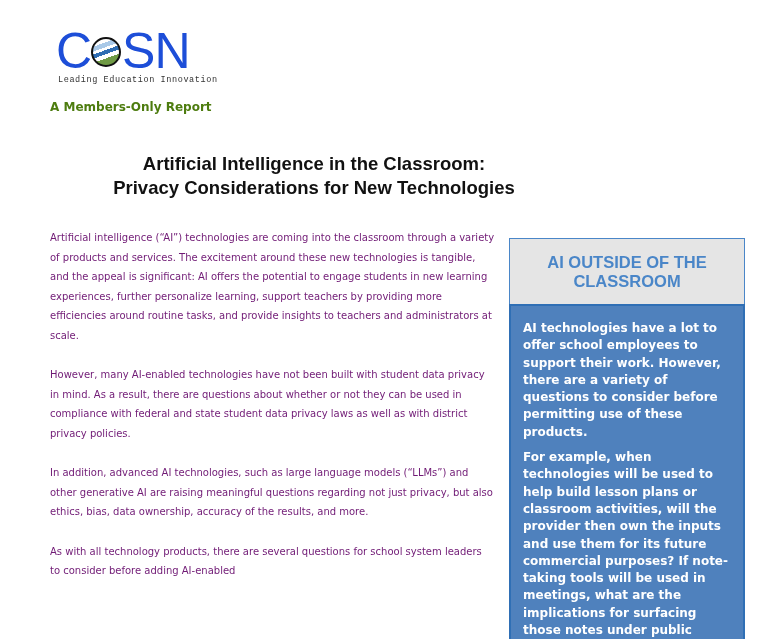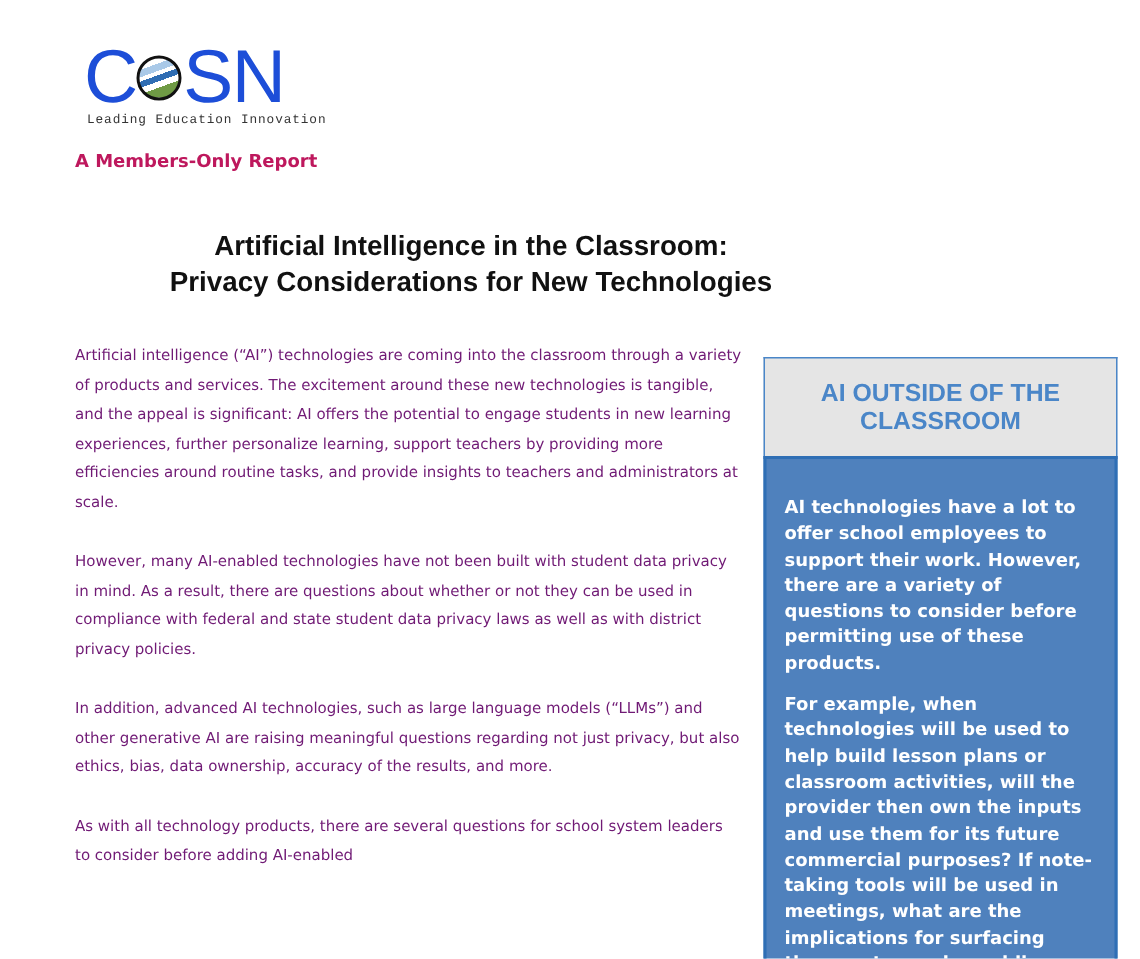--- a/index.html
+++ b/index.html
@@ -23,21 +23,21 @@
     position: relative; overflow: hidden; box-sizing: border-box;
     background: linear-gradient(160deg, #fff 0%, #fff 22%, #a9c9e8 22%, #a9c9e8 36%, #fff 36%, #fff 44%, #2f6db3 44%, #2f6db3 56%, #fff 56%, #fff 68%, #6f9a45 68%, #6f9a45 100%);
   }
   .logo-tag {
     position: absolute; left: 2px; top: 49px;
     font-size: 8.5px; letter-spacing: 0.6px; color: #333; white-space: nowrap;
     font-family: Liberation Mono, monospace;
   }
   .members {
     position: absolute; left: 50px; top: 100px;
-    font-size: 12px; font-weight: bold; color: #be185d;
+    font-size: 12px; font-weight: bold; color: #4d7c0f;
     font-family: "DejaVu Sans", sans-serif;
   }
   .title {
     position: absolute; left: 0; width: 628px; top: 152px;
     text-align: center; font-weight: bold; font-size: 18.5px; line-height: 24px; color: #111;
   }
   .body-col {
     position: absolute; left: 50px; top: 228px; width: 445px;
     font-family: "DejaVu Sans", sans-serif; font-size: 10px; line-height: 19.6px;
     color: #701a75;
@@ -53,21 +53,21 @@
     text-align: center; color: #4a86c8; font-weight: bold; font-size: 16.5px; line-height: 19px;
     padding: 0 14px;
   }
   .sidebar-body {
     background: #4f81bd; border: 2px solid #2f6fb5; border-bottom: none;
     box-sizing: border-box; height: 360px;
     padding: 14px 12px 0 12px;
     color: #fff; font-weight: bold; font-size: 12px; line-height: 17.3px;
     font-family: "DejaVu Sans", sans-serif;
   }
-  .sidebar-body p { margin: 10px 0 8px 0; }
+  .sidebar-body p { margin: 0 0 8px 0; }
 </style>
 </head>
 <body>
 
 <div class="logo">
   <div class="logo-word">
     <span class="c">C</span><span class="logo-globe"></span><span>SN</span>
   </div>
   <div class="logo-tag">Leading Education Innovation</div>
 </div>

